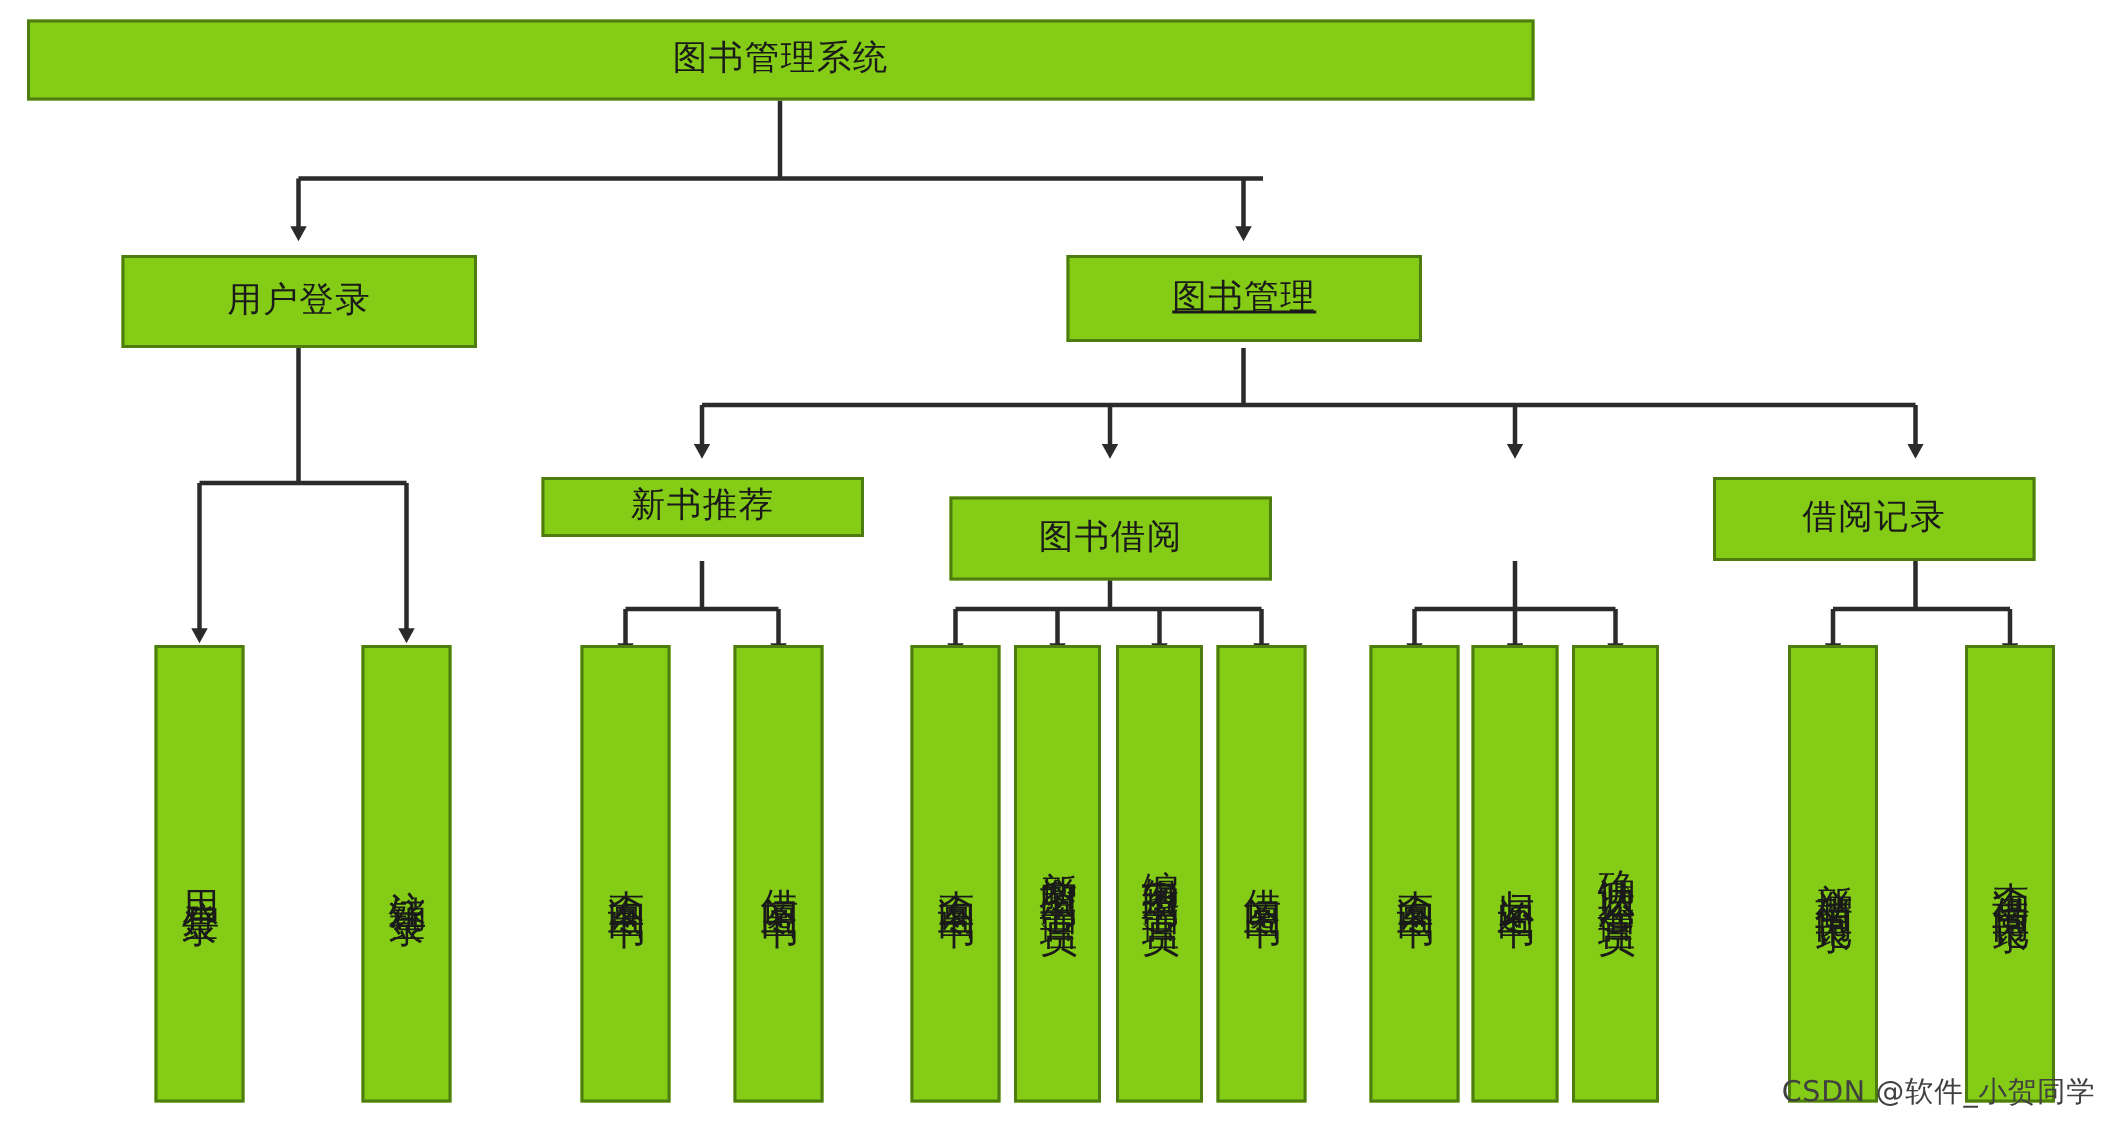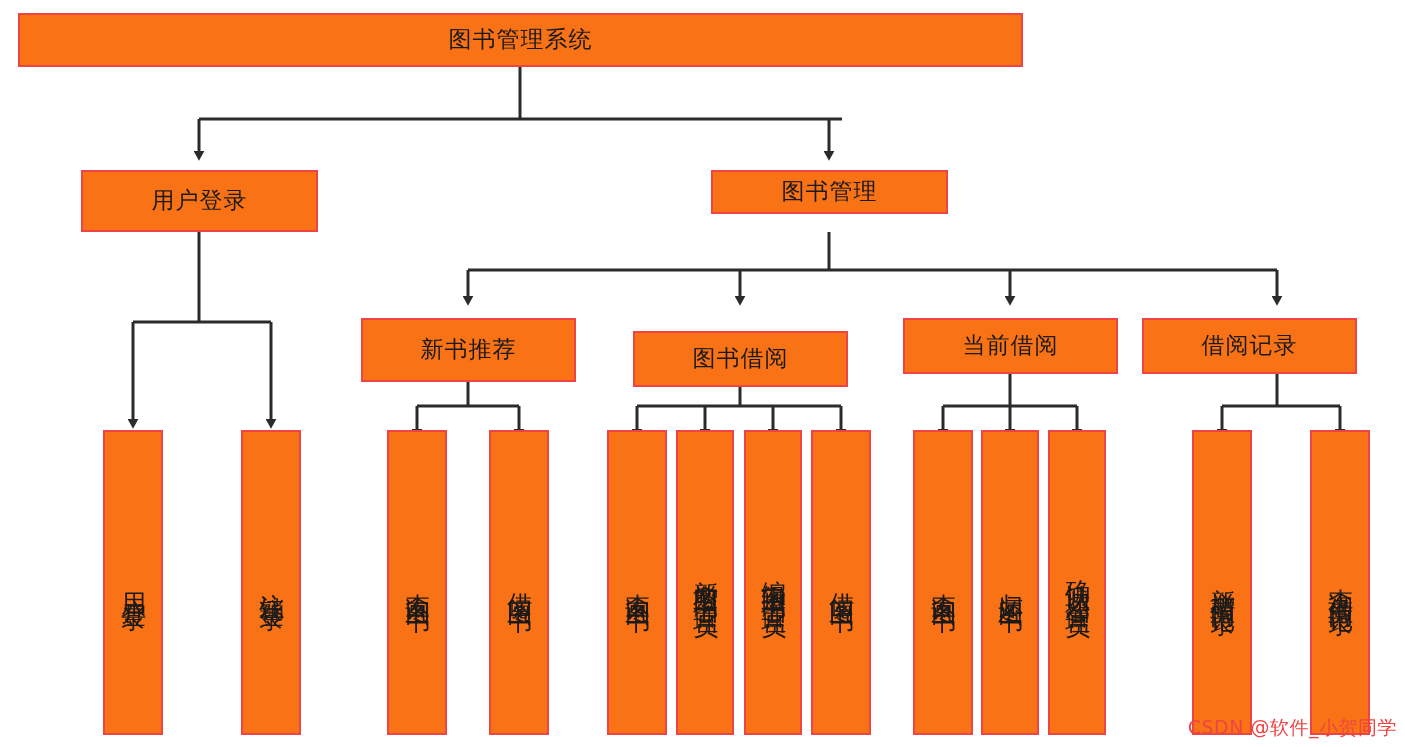--- a/index.html
+++ b/index.html
@@ -22,22 +22,22 @@
     position: absolute;
     left: 0;
     top: 0;
     width: 1405px;
     height: 747px;
     pointer-events: none;
   }
   .node {
     position: absolute;
     box-sizing: border-box;
-    background: #f97316;
-    border: 2px solid #ef4444;
+    background: #84cc16;
+    border: 2px solid #4d7c0f;
     display: flex;
     align-items: center;
     justify-content: center;
     color: #1a1a1a;
     z-index: 2;
   }
   .node.horiz {
     font-size: 23px;
     letter-spacing: 1px;
     line-height: 1.1;
@@ -58,21 +58,21 @@
     writing-mode: vertical-rl;
     text-orientation: upright;
     display: block;
     white-space: nowrap;
   }
   .watermark {
     position: absolute;
     right: 8px;
     bottom: 6px;
     font-size: 19px;
-    color: #ef4444;
+    color: #404040;
     letter-spacing: 0.5px;
     white-space: nowrap;
     z-index: 3;
   }
 </style>
 </head>
 <body>
 
 <div id="diagram-canvas">
 
@@ -123,25 +123,24 @@
       <path d="M1277,374 L1277,406"></path>
       <path d="M1222,406 L1340,406"></path>
       <path d="M1222,406 L1222,430" marker-end="url(#arrowhead)"></path>
       <path d="M1340,406 L1340,430" marker-end="url(#arrowhead)"></path>
     </g>
   </svg>
 
   <div class="node horiz" style="left:18px; top:13px; width:1005px; height:54px;">图书管理系统</div>
 
   <div class="node horiz" style="left:81px; top:170px; width:237px; height:62px;">用户登录</div>
-  <div class="node horiz" style="left:711px; top:170px; width:237px; height:44px;">图书管理</div>
+  <div class="node horiz" style="left:711px; top:170px; width:237px; height:58px;text-decoration:underline;">图书管理</div>
 
-  <div class="node horiz" style="left:361px; top:318px; width:215px; height:64px;">新书推荐</div>
+  <div class="node horiz" style="left:361px; top:318px; width:215px; height:40px;">新书推荐</div>
   <div class="node horiz" style="left:633px; top:318px; width:215px; height:56px;margin-top:13px;">图书借阅</div>
-  <div class="node horiz" style="left:903px; top:318px; width:215px; height:56px;">当前借阅</div>
   <div class="node horiz" style="left:1142px; top:318px; width:215px; height:56px;">借阅记录</div>
 
   <div class="node vert" style="left:103px; top:430px; width:60px; height:305px;">
     <span class="vlabel">用户登录</span>
   </div>
   <div class="node vert" style="left:241px; top:430px; width:60px; height:305px;">
     <span class="vlabel">注销登录</span>
   </div>
 
   <div class="node vert" style="left:387px; top:430px; width:60px; height:305px;">

